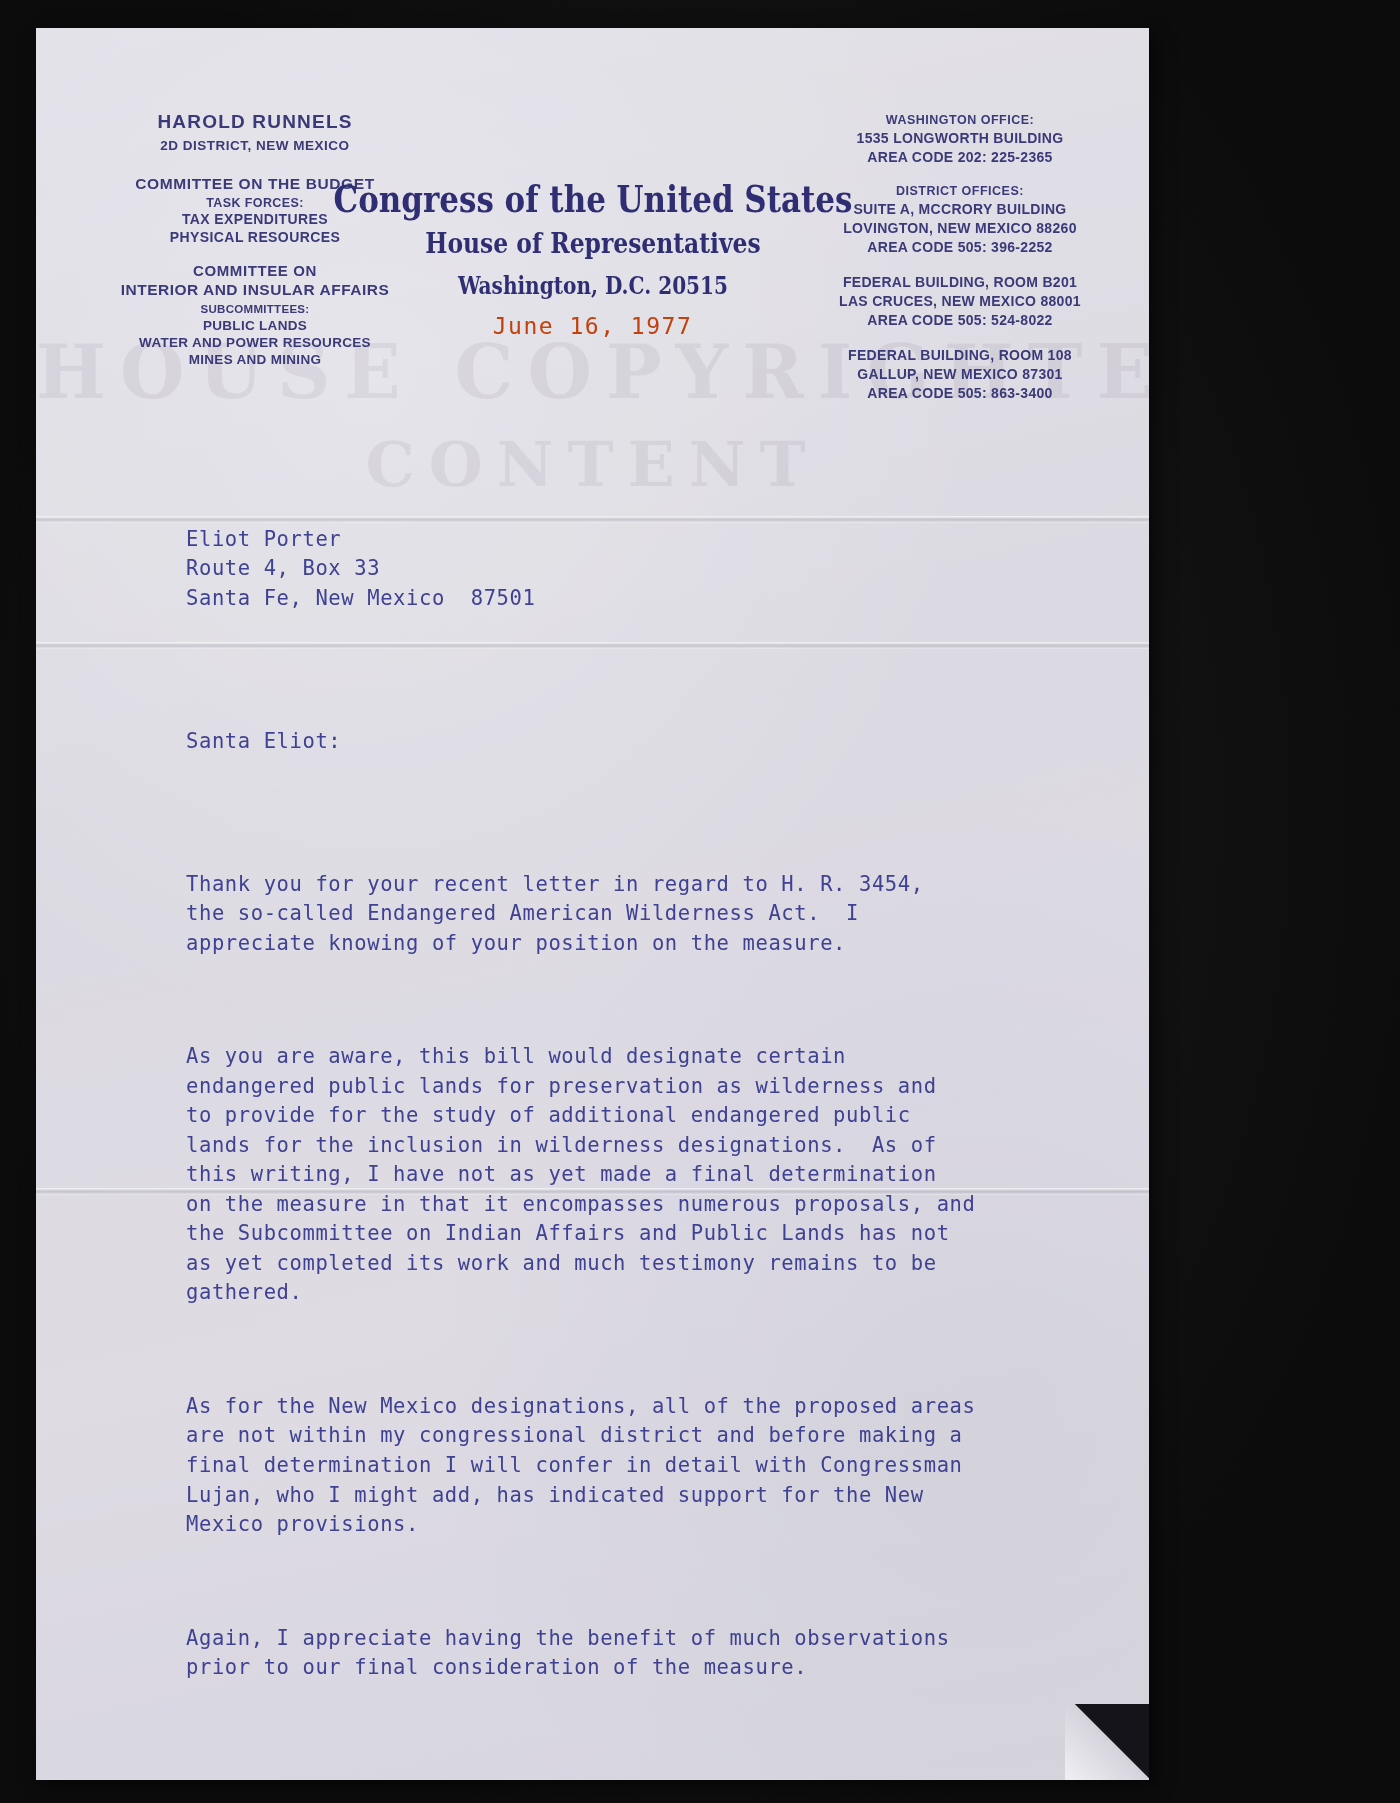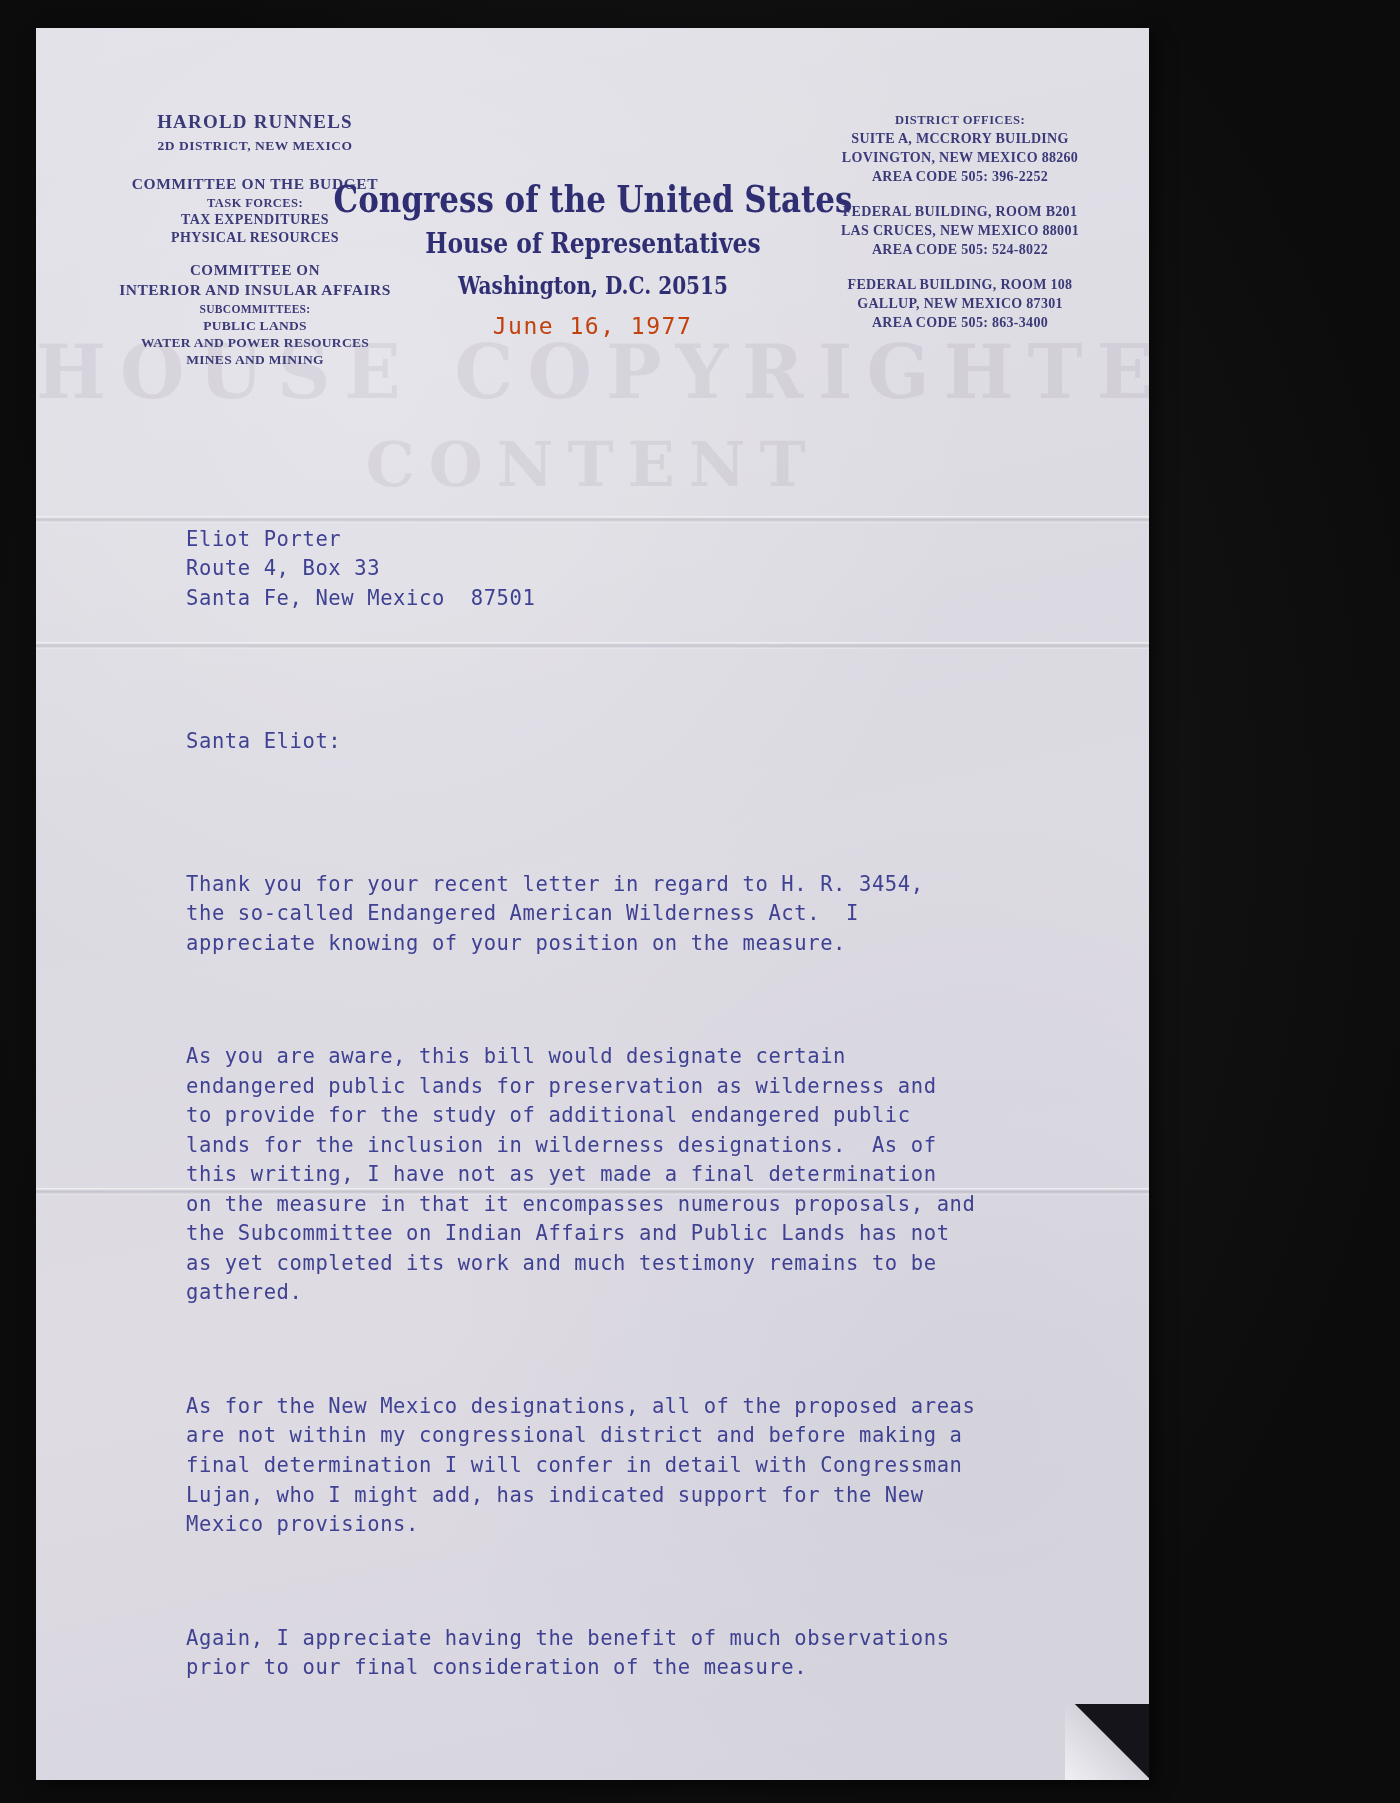--- a/index.html
+++ b/index.html
@@ -111,21 +111,21 @@
     position: absolute;
     left: 0;
     top: 58px;
     width: 100%;
     height: 300px;
   }
 
   .lh-col {
     position: absolute;
     color: #3b3a78;
-    font-family: Liberation Serif, serif;
+    font-family: Liberation Sans, sans-serif;
     font-weight: bold;
     text-align: center;
   }
 
   
   .sc { text-transform: uppercase; }
 
   #lh-left {
     left: 44px;
     top: 24px;
@@ -278,20 +278,25 @@
       </div>
 
       <div id="lh-center">
         <div class="gothic" id="mast-line-1">Congress of the United States</div>
         <div class="gothic" id="mast-line-2">House of Representatives</div>
         <div class="gothic" id="mast-line-3">Washington, D.C.  20515</div>
         <div id="mast-date">June 16, 1977</div>
       </div>
 
       <div class="lh-col" id="lh-right">
+        <div class="blk">
+          <div class="office-head sc">WASHINGTON OFFICE:</div>
+          <div class="office-line sc">1535 LONGWORTH BUILDING</div>
+          <div class="office-line sc">AREA CODE 202: 225-2365</div>
+        </div>
 
         <div class="blk">
           <div class="office-head sc">DISTRICT OFFICES:</div>
           <div class="office-line sc">SUITE A, MCCRORY BUILDING</div>
           <div class="office-line sc">LOVINGTON, NEW MEXICO  88260</div>
           <div class="office-line sc">AREA CODE 505: 396-2252</div>
         </div>
 
         <div class="blk">
           <div class="office-line sc">FEDERAL BUILDING, ROOM B201</div>

